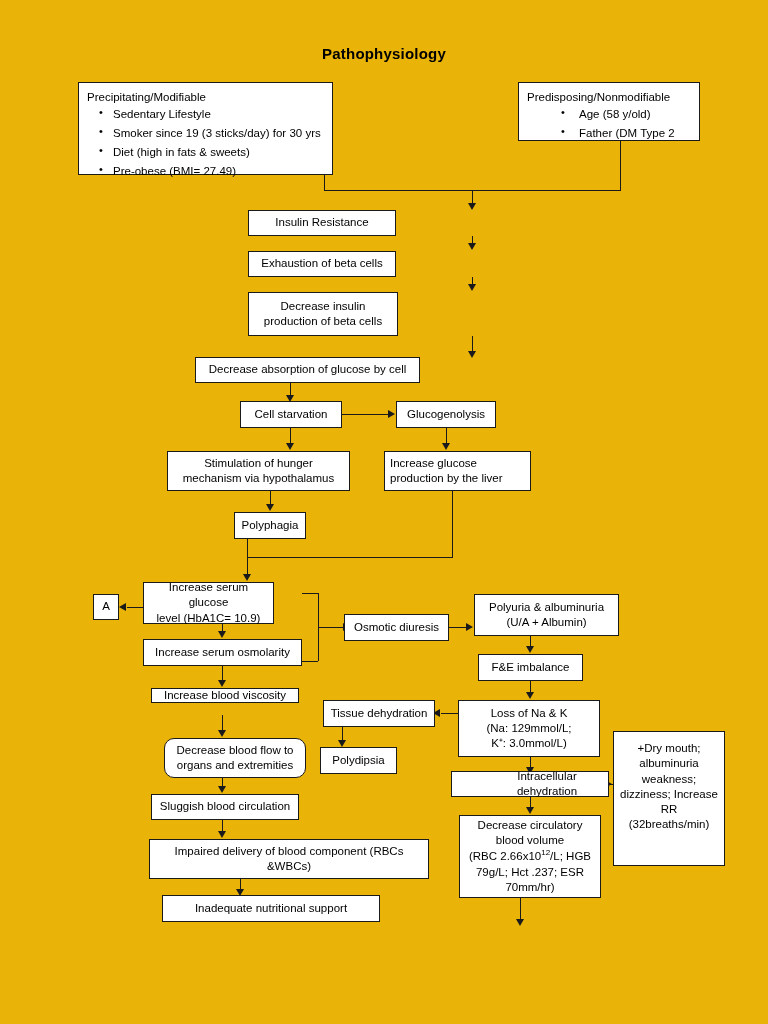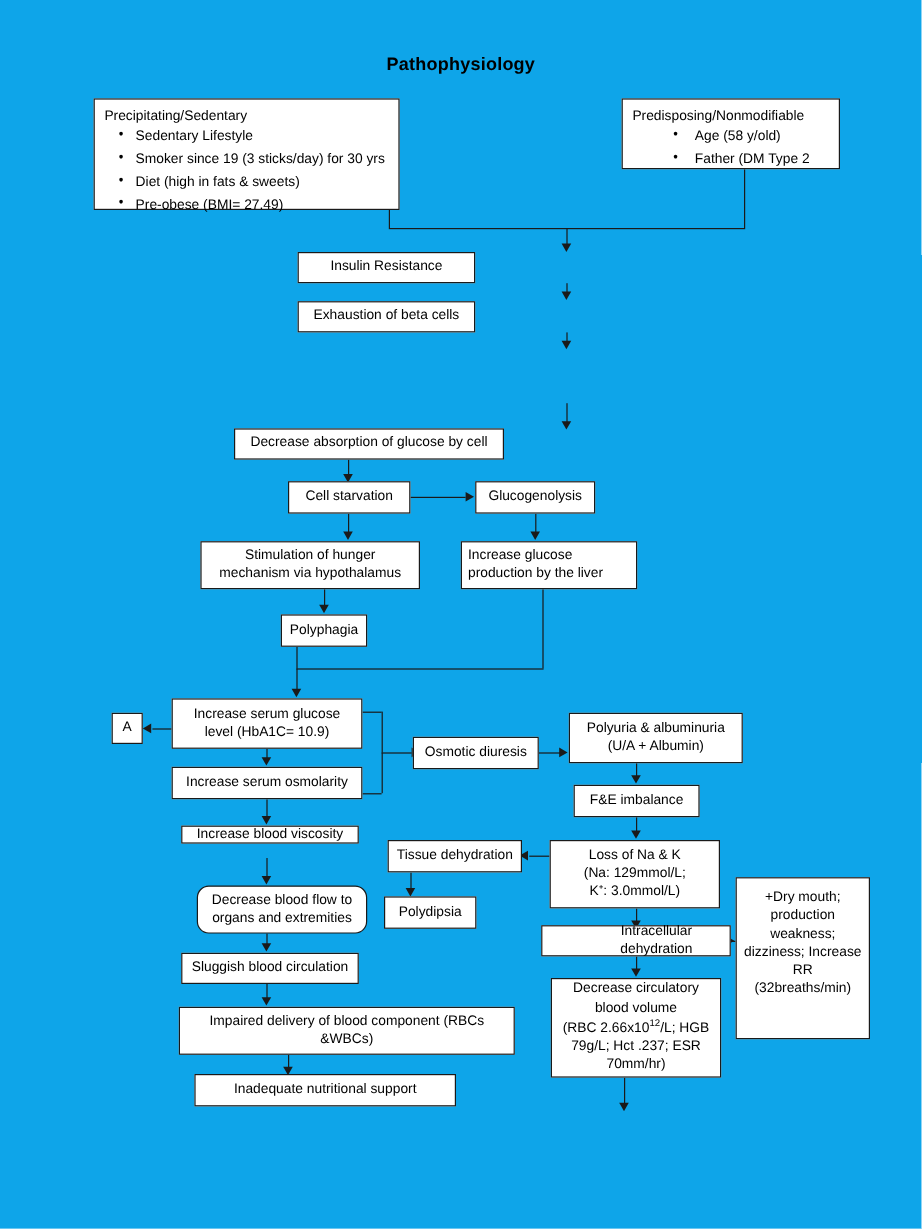--- a/index.html
+++ b/index.html
@@ -9,21 +9,21 @@
     background: #ffffff;
   }
   body {
     font-family: "Liberation Sans", sans-serif;
     color: #000000;
   }
   #page {
     position: relative;
     width: 768px;
     height: 1024px;
-    background: #0ea5e9;
+    background: #eab308;
     overflow: hidden;
   }
   #diagram-title {
     position: absolute;
     left: 0;
     top: 45px;
     width: 768px;
     text-align: center;
     font-size: 15px;
     font-weight: bold;
@@ -123,21 +123,21 @@
 </style>
 </head>
 <body>
 
 <div id="page">
 
   <div id="diagram-title">Pathophysiology</div>
 
   <div class="node left-align" style="left:78px; top:82px; width:255px; height:93px;">
     <div>
-      <span class="risk-title">Precipitating/Sedentary</span>
+      <span class="risk-title">Precipitating/Modifiable</span>
       <ul class="risk-list">
         <li>Sedentary Lifestyle</li>
         <li>Smoker since 19 (3 sticks/day) for 30 yrs</li>
         <li>Diet (high in fats &amp; sweets)</li>
         <li>Pre-obese (BMI= 27.49)</li>
       </ul>
     </div>
   </div>
 
   <div class="node left-align riskbox-right" style="left:518px; top:82px; width:182px; height:59px;">
@@ -157,20 +157,26 @@
   <div class="arrow-down" style="left:468px; top:203px;"></div>
 
   <div class="node" style="left:248px; top:210px; width:148px; height:26px;">Insulin Resistance</div>
   <div class="vline" style="left:472px; top:236px; height:8px;"></div>
   <div class="arrow-down" style="left:468px; top:243px;"></div>
 
   <div class="node" style="left:248px; top:251px; width:148px; height:26px;">Exhaustion of beta cells</div>
   <div class="vline" style="left:472px; top:277px; height:8px;"></div>
   <div class="arrow-down" style="left:468px; top:284px;"></div>
 
+  <div class="node" style="left:248px; top:292px; width:150px; height:44px;">
+    <div>
+      <div>Decrease insulin</div>
+      <div>production of beta cells</div>
+    </div>
+  </div>
   <div class="vline" style="left:472px; top:336px; height:16px;"></div>
   <div class="arrow-down" style="left:468px; top:351px;"></div>
 
   <div class="node" style="left:195px; top:357px; width:225px; height:26px;">Decrease absorption of glucose by cell</div>
   <div class="vline" style="left:290px; top:383px; height:13px;"></div>
   <div class="arrow-down" style="left:286px; top:395px;"></div>
 
   <div class="node" style="left:240px; top:401px; width:102px; height:27px;">Cell starvation</div>
   <div class="node" style="left:396px; top:401px; width:100px; height:27px;">Glucogenolysis</div>
   <div class="hline" style="left:342px; top:414px; width:46px;"></div>
@@ -199,21 +205,21 @@
   <div class="arrow-down" style="left:266px; top:504px;"></div>
 
   <div class="node" style="left:234px; top:512px; width:72px; height:27px;">Polyphagia</div>
 
   <div class="vline" style="left:247px; top:539px; height:18px;"></div>
   <div class="vline" style="left:452px; top:491px; height:66px;"></div>
   <div class="hline" style="left:247px; top:557px; width:206px;"></div>
   <div class="vline" style="left:247px; top:557px; height:18px;"></div>
   <div class="arrow-down" style="left:243px; top:574px;"></div>
 
-  <div class="node" style="left:143px; top:582px; width:159px; height:42px;">
+  <div class="node" style="left:143px; top:582px; width:131px; height:42px;">
     <div>
       <div>Increase serum glucose</div>
       <div>level (HbA1C= 10.9)</div>
     </div>
   </div>
 
   <div class="node" style="left:93px; top:594px; width:26px; height:26px;">A</div>
   <div class="hline" style="left:127px; top:607px; width:16px;"></div>
   <div class="arrow-left" style="left:119px; top:603px;"></div>
 
@@ -267,21 +273,21 @@
   <div class="arrow-down" style="left:526px; top:767px;"></div>
 
   <div class="node" style="left:451px; top:771px; width:158px; height:26px;padding-left:39px;">Intracellular dehydration</div>
 
   <div class="hline" style="left:609px; top:784px; width:4px;"></div>
   <div class="arrow-right" style="left:605px; top:780px;"></div>
 
   <div class="node" style="left:613px; top:731px; width:112px; height:135px; align-items:flex-start; padding-top:9px;">
     <div>
       <div>+Dry mouth;</div>
-      <div>production</div>
+      <div>albuminuria</div>
       <div>weakness;</div>
       <div>dizziness; Increase</div>
       <div>RR</div>
       <div>(32breaths/min)</div>
     </div>
   </div>
 
   <div class="vline" style="left:530px; top:797px; height:11px;"></div>
   <div class="arrow-down" style="left:526px; top:807px;"></div>
 

